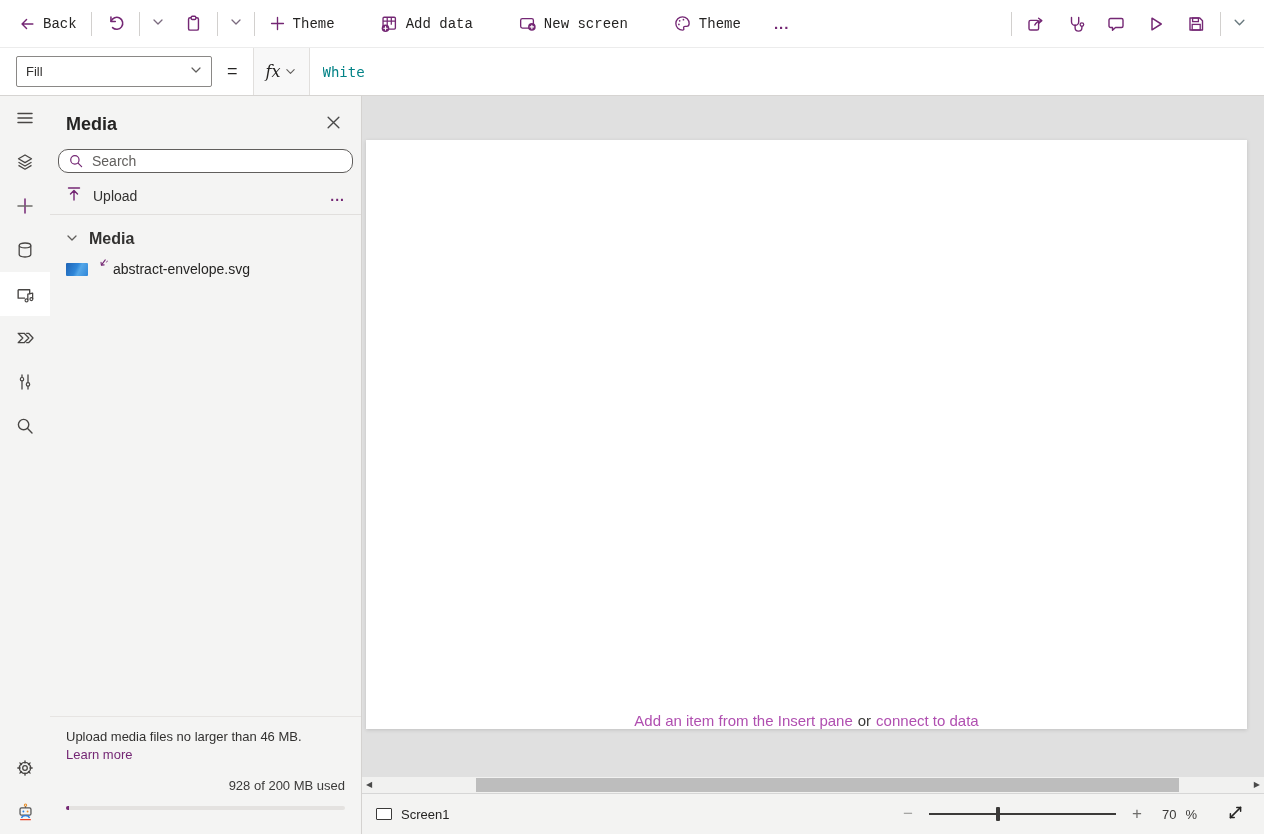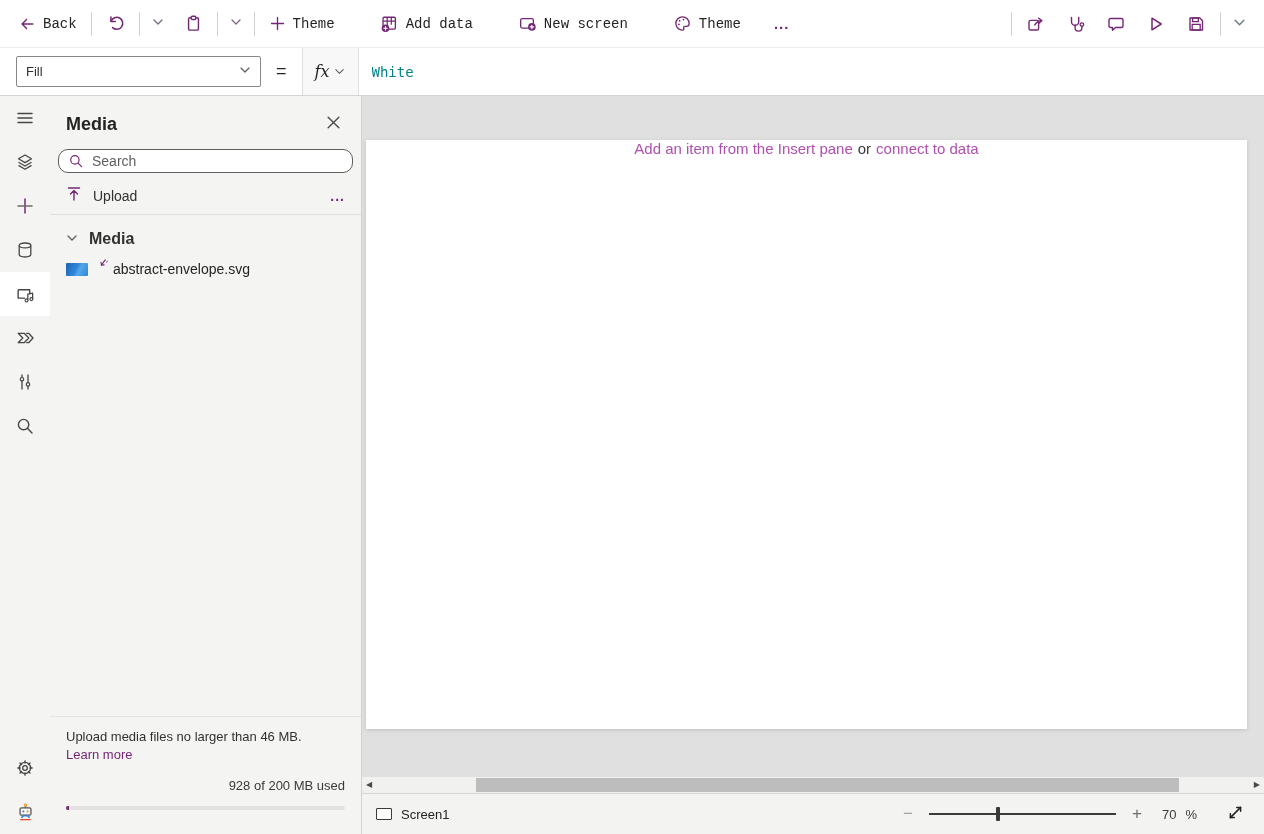--- a/index.html
+++ b/index.html
@@ -14,21 +14,21 @@
   .tb-btn svg { display:block; }
   .tb-icon { color:#742774; }
   .tb-chev { color:#7a6a7e; padding:6px 4px; background:none; border:none; cursor:pointer; }
   .tb-sep { width:1px; height:24px; background:#d2d0ce; margin:0 8px; }
   .tb-spacer { flex:1; }
   .tb-dots { color:#742774; font-size:15px; letter-spacing:1px; padding:0 8px; cursor:pointer;
              background:none; border:none; font-weight:bold; }
 
   
   .formula-bar { height:48px; border-bottom:1px solid #d6d4d2; display:flex; align-items:stretch; background:#fff; }
-  .prop-select { width:245px; height:31px; margin:8px 0 0 16px; border:1px solid #8a8886; border-radius:2px;
+  .prop-select { width:196px; height:31px; margin:8px 0 0 16px; border:1px solid #8a8886; border-radius:2px;
                  background:#fff; display:flex; align-items:center; justify-content:space-between;
                  padding:0 9px; font-size:13px; color:#323130; cursor:pointer; }
   .prop-select .chev { color:#605e5c; }
   .equals { align-self:center; margin:0 15px; font-size:18px; color:#252423; }
   .fx-box { width:57px; border-left:1px solid #e1dfdd; border-right:1px solid #e1dfdd; background:#f8f8f8;
             display:flex; align-items:center; justify-content:center; gap:5px; cursor:pointer; }
   .fx-label { font-family:"DejaVu Serif", serif; font-style:italic; font-size:16px; color:#252423; }
   .formula-input { flex:1; border:none; outline:none; padding-left:13px; align-self:center;
                    font-family:"DejaVu Sans Mono", monospace; font-size:14px; color:#038387; background:transparent; }
 
@@ -73,21 +73,21 @@
   .learn-more { font-size:13px; color:#742774; cursor:pointer; display:inline-block; margin-top:1px; }
   .usage { text-align:right; font-size:13px; color:#3b3a39; margin-top:15px; }
   .progress-track { height:4px; background:#e4e2e0; margin-top:13px; border-radius:2px; overflow:hidden; }
   .progress-fill { height:100%; width:1%; background:#742774; }
   .footer-pad { height:24px; }
 
   
   .canvas-col { flex:1; display:flex; flex-direction:column; min-width:0; }
   .canvas-area { flex:1; background:#e0e0e0; position:relative; }
   .artboard { position:absolute; top:44px; left:4px; right:17px; height:589px; background:#fff;
-              box-shadow:0 1px 4px rgba(0,0,0,.14); display:flex; align-items:flex-start; justify-content:center; }
+              box-shadow:0 1px 4px rgba(0,0,0,.14); display:flex; align-items:flex-end; justify-content:center; }
   .empty-prompt { font-size:15px; display:flex; gap:5px; }
   .canvas-link { color:#b04fb0; cursor:pointer; }
   .canvas-or { color:#3b3a39; }
 
   
   .hscroll { height:16px; background:#f1f1f0; position:relative; display:flex; align-items:center;
              justify-content:space-between; padding:0 4px; }
   .hs-arrow { font-size:8px; color:#4a4a4a; line-height:1; background:none; border:none; cursor:pointer; }
   .hs-thumb { position:absolute; left:114px; width:703px; top:1px; bottom:1px; background:#bdbdbd; }
 

